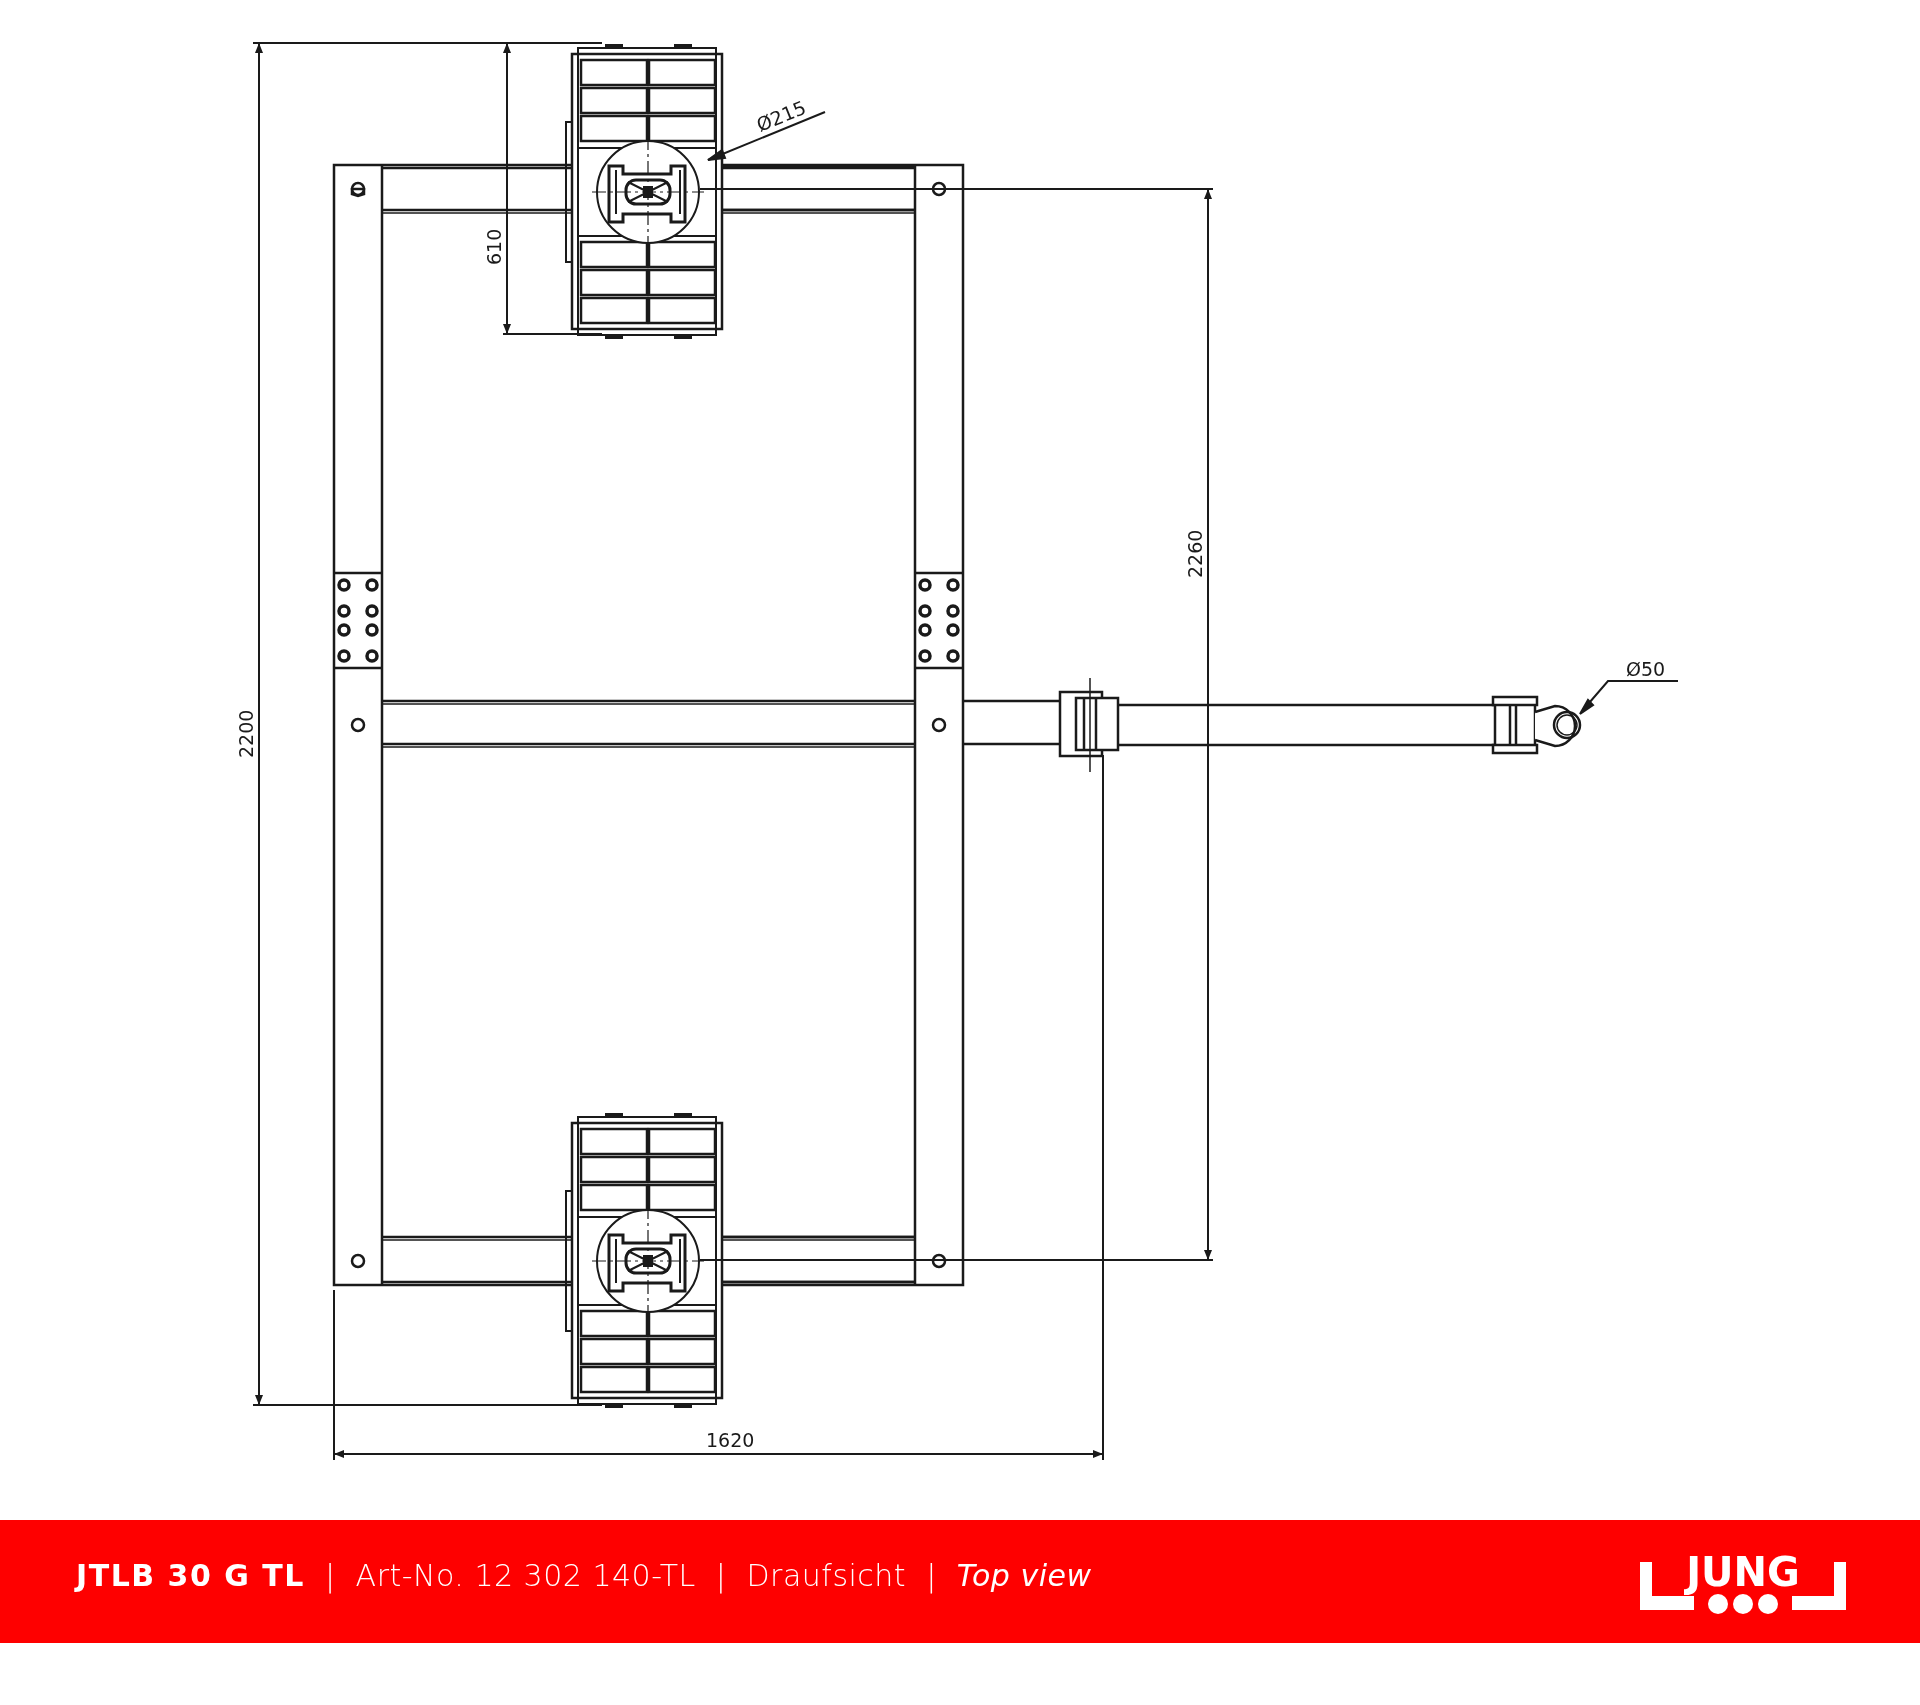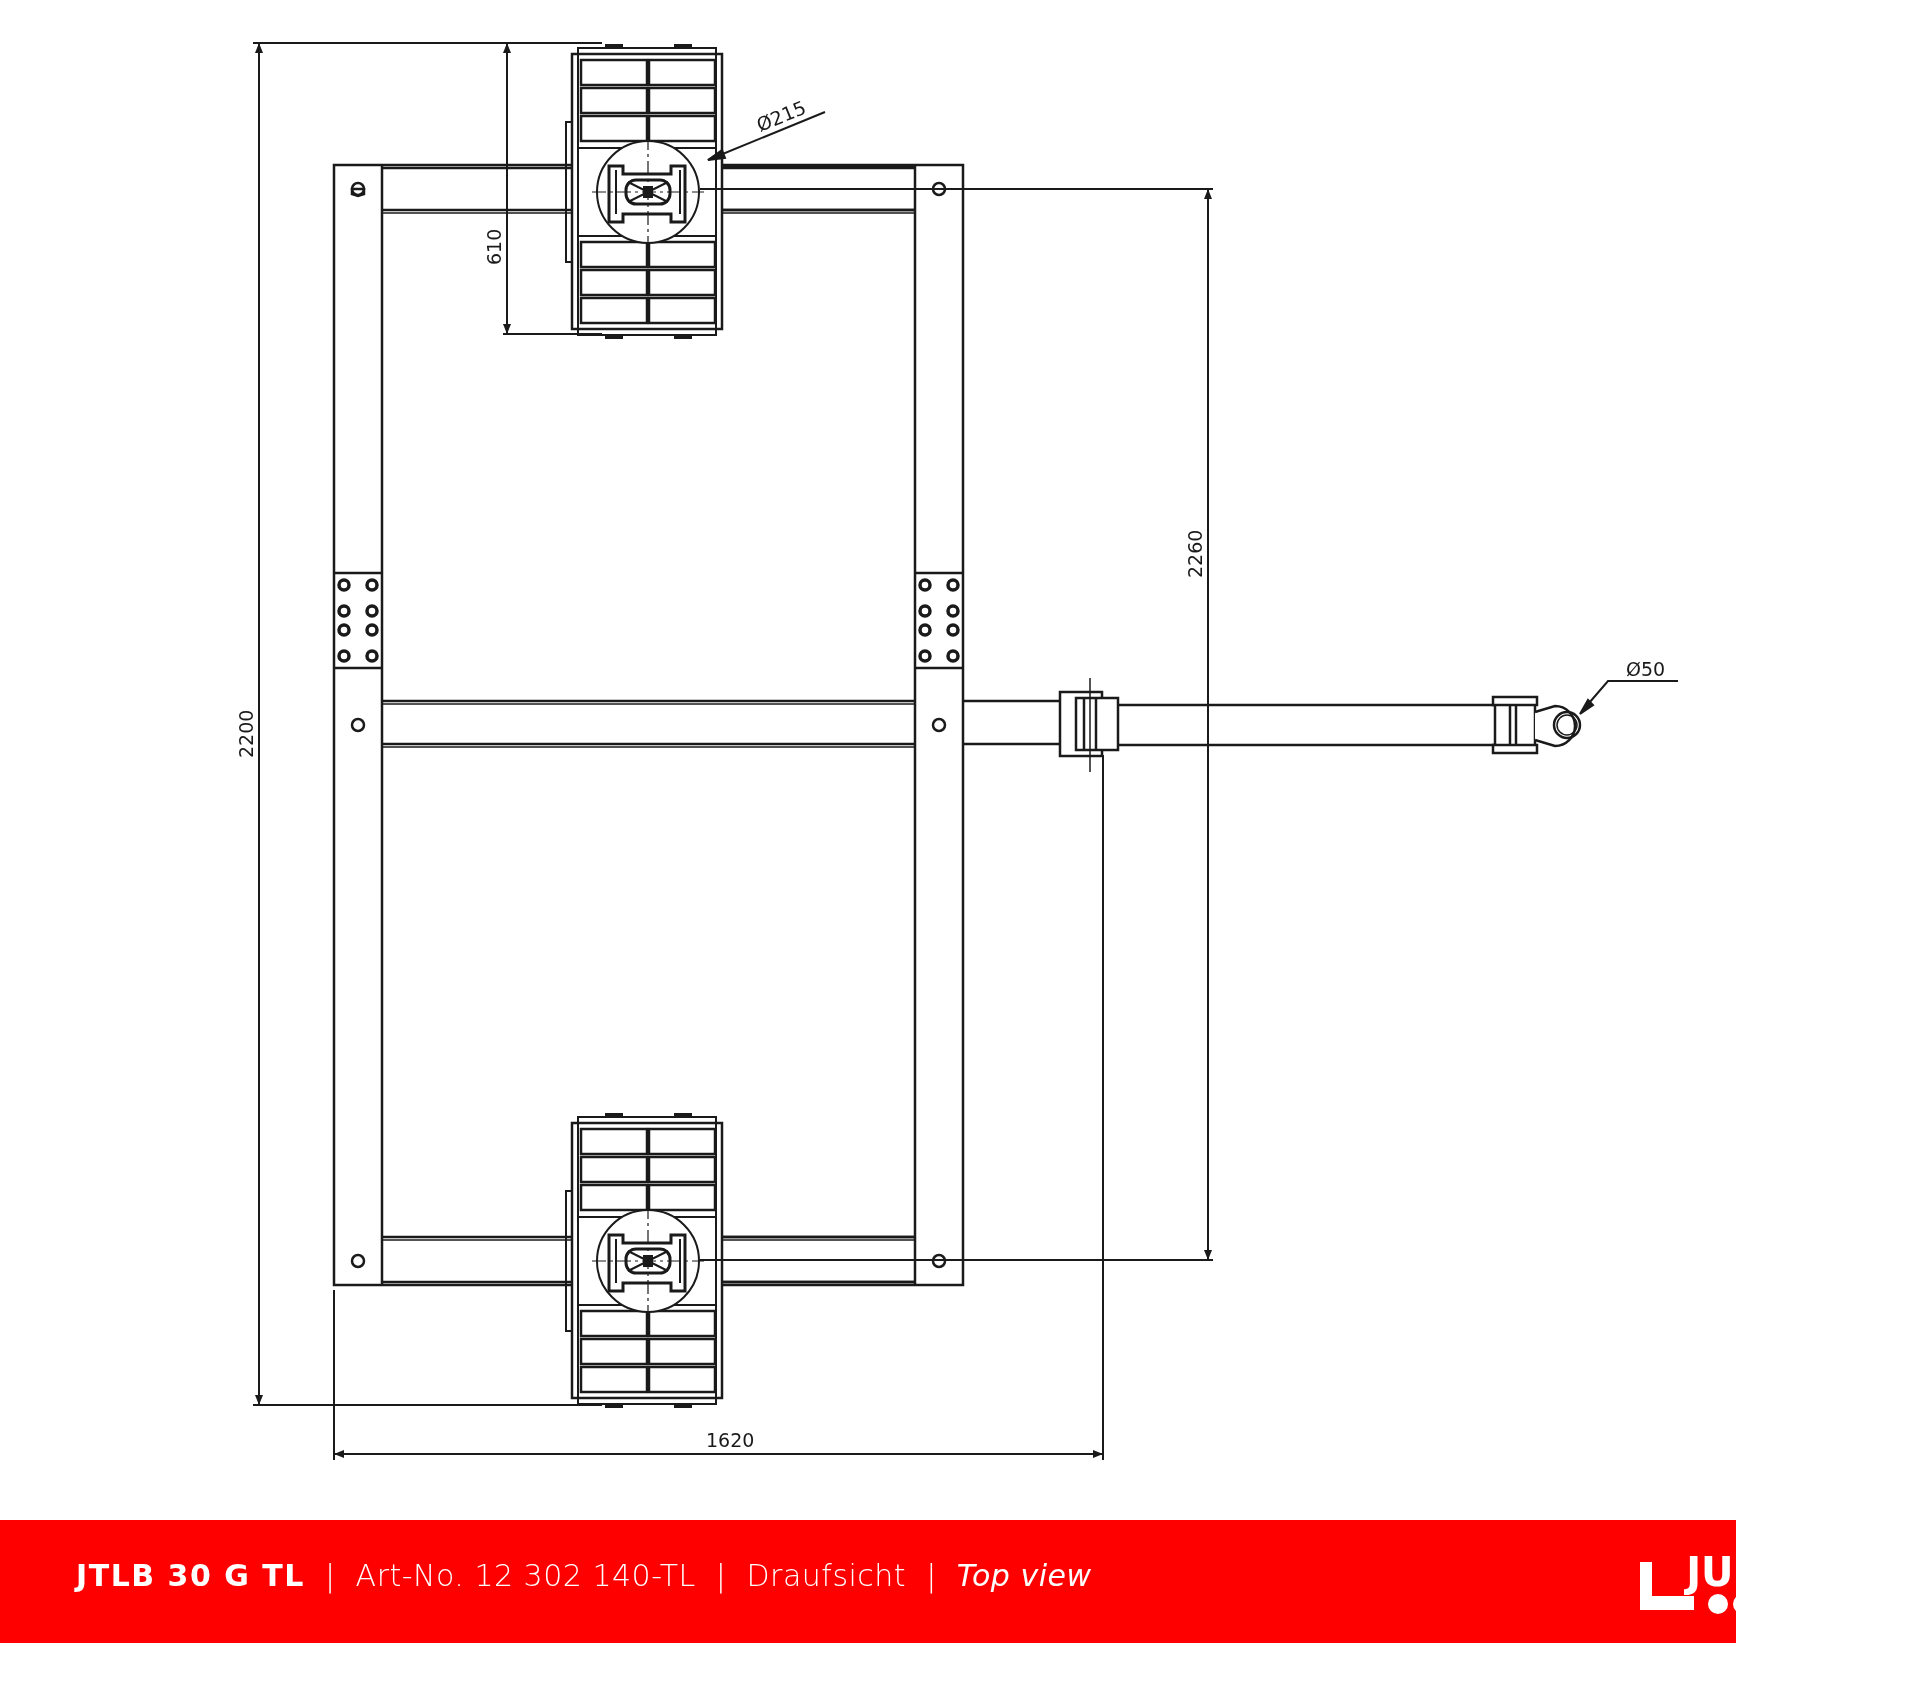--- a/index.html
+++ b/index.html
@@ -1,19 +1,19 @@
 <!DOCTYPE html>
 <html><head>
 <meta charset="utf-8">
 <style>
   html, body { margin: 0; padding: 0; background: #ffffff; }
   body { width: 1920px; height: 1705px; position: relative; overflow: hidden; font-family: "DejaVu Sans", sans-serif; }
   #drawing { position: absolute; left: 0; top: 0; width: 1920px; height: 1500px; }
   .dim-text { font-family: "DejaVu Sans", sans-serif; font-size: 19px; fill: #1a1a1a; }
-  .footer { position: absolute; left: 0; top: 1520px; width: 1736px; height: 123px; background: #fe0000; }
+  .footer { position: absolute; left: 0; top: 1520px; width: 1920px; height: 123px; background: #fe0000; }
   .footer-text { position: absolute; left: 76px; top: 38px; color: #fff; font-size: 30px; white-space: nowrap; font-family: "DejaVu Sans", sans-serif; font-weight: 300; letter-spacing: 0.5px; }
   .footer-text .model { font-weight: bold; letter-spacing: 1.5px; }
   .footer-text .sep { margin: 0 10px; }
   .footer-text .en { font-style: italic; }
   .logo { position: absolute; left: 1640px; top: 28px; width: 206px; height: 68px; }
 </style>
 </head>
 <body>
 
 <svg id="drawing" viewBox="0 0 1920 1500" xmlns="http://www.w3.org/2000/svg">

